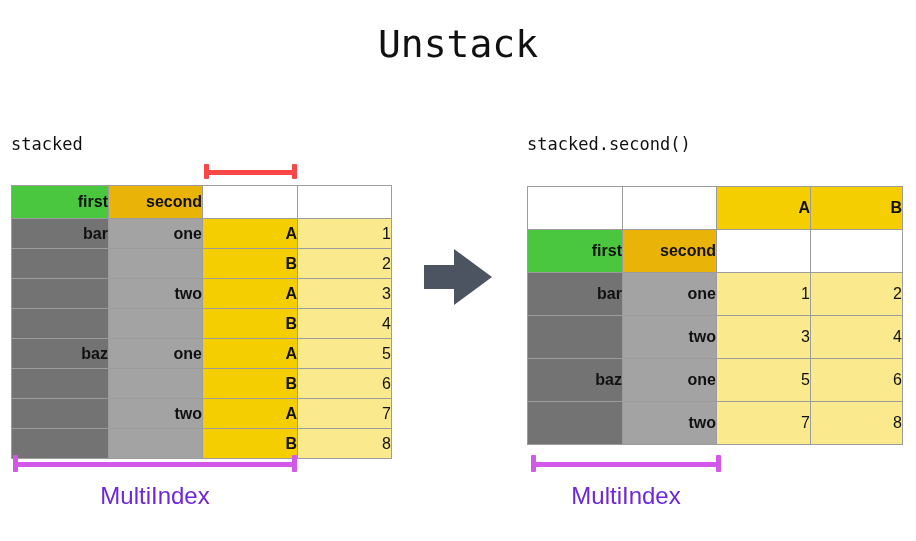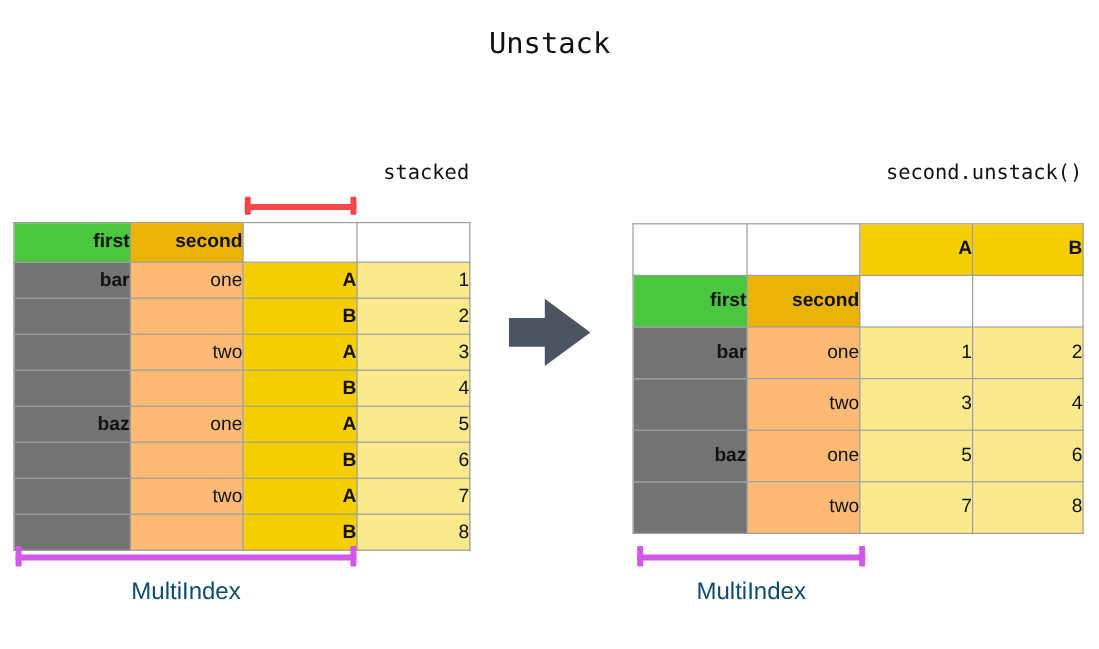--- a/index.html
+++ b/index.html
@@ -14,30 +14,30 @@
     font-family: "Liberation Sans", sans-serif;
     overflow: hidden;
   }
   #page-title {
     position: absolute;
     left: 0;
     top: 22px;
     width: 916px;
     text-align: center;
     font-family: "DejaVu Sans Mono", monospace;
-    font-size: 24px;
+    font-size: 38px;
     color: #111111;
     letter-spacing: 0px;
   }
   .panel-caption {
     position: absolute;
     font-family: "DejaVu Sans Mono", monospace;
     font-size: 17px;
     color: #111111;
-    text-align: right;
+    text-align: left;
     white-space: nowrap;
   }
   #caption-left  { left: 11px;  top: 134px; width: 380px; }
   #caption-right { left: 527px; top: 134px; width: 375px; }
 
   
   .grid {
     position: absolute;
     border-collapse: collapse;
     table-layout: fixed;
@@ -48,21 +48,21 @@
     text-align: right;
     vertical-align: middle;
     font-size: 16px;
     color: #111111;
     padding: 0;
   }
   .blank    { background: #ffffff; }
   .lvl1hdr  { background: #4ac73f; font-weight: bold; }
   .lvl2hdr  { background: #eab308; font-weight: bold; }
   .lvl1val  { background: #737373; font-weight: bold; }
-  .lvl2val  { background: #fdba74; font-weight: normal; }
+  .lvl2val  { background: #a3a3a3; font-weight: bold; }
   .colhdr   { background: #f5ce00; font-weight: bold; }
   .valcell  { background: #fae98d; font-weight: normal; color: #3b3b3b; }
 
   
   #table-stacked { left: 11px; top: 185px; width: 380px; }
   #table-stacked td { height: 29px; }
   #table-stacked td.r1 { height: 32px; }
 
   
   #table-unstacked { left: 527px; top: 186px; width: 375px; }
@@ -91,22 +91,22 @@
   #bracket-columns .bar, #bracket-columns .cap { background: #f94646; }
 
   #bracket-index-left  { left: 13px;  top: 455px; width: 284px; height: 17px; }
   #bracket-index-right { left: 531px; top: 455px; width: 190px; height: 17px; }
   #bracket-index-left .bar,  #bracket-index-left .cap,
   #bracket-index-right .bar, #bracket-index-right .cap { background: #d357e8; }
 
   .index-label {
     position: absolute;
     font-family: "Liberation Sans", sans-serif;
-    font-size: 20px;
-    color: #0c4a6e;
+    font-size: 24px;
+    color: #6d28d9;
     text-align: center;
     white-space: nowrap;
   }
   #label-multiindex-left  { left: 13px;  top: 482px; width: 284px; }
   #label-multiindex-right { left: 531px; top: 482px; width: 190px; }
 
   
   #transform-arrow {
     position: absolute;
     left: 424px;
@@ -198,21 +198,21 @@
   <div class="bar"></div>
   <div class="cap left"></div>
   <div class="cap right"></div>
 </div>
 <div class="index-label" id="label-multiindex-left">MultiIndex</div>
 
 <svg id="transform-arrow" viewBox="0 0 68 56">
   <path d="M0 16 L30 16 L30 0 L68 28 L30 56 L30 40 L0 40 Z" fill="#4c5361"></path>
 </svg>
 
-<div class="panel-caption" id="caption-right">second.unstack()</div>
+<div class="panel-caption" id="caption-right">stacked.second()</div>
 
 <table class="grid" id="table-unstacked">
   <colgroup>
     <col style="width:95px">
       <col style="width:94px">
     <col style="width:94px">
       <col style="width:92px">
   </colgroup>
   <tbody>
     <tr>

